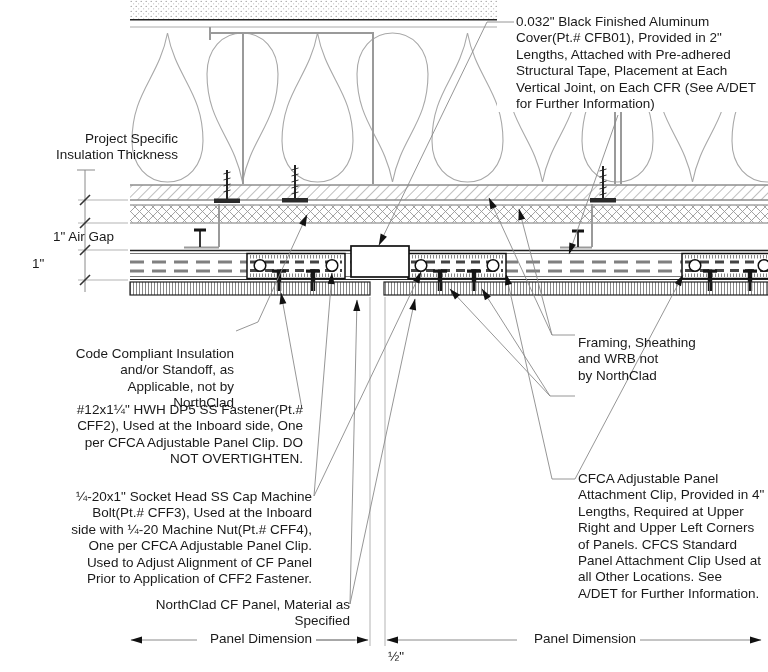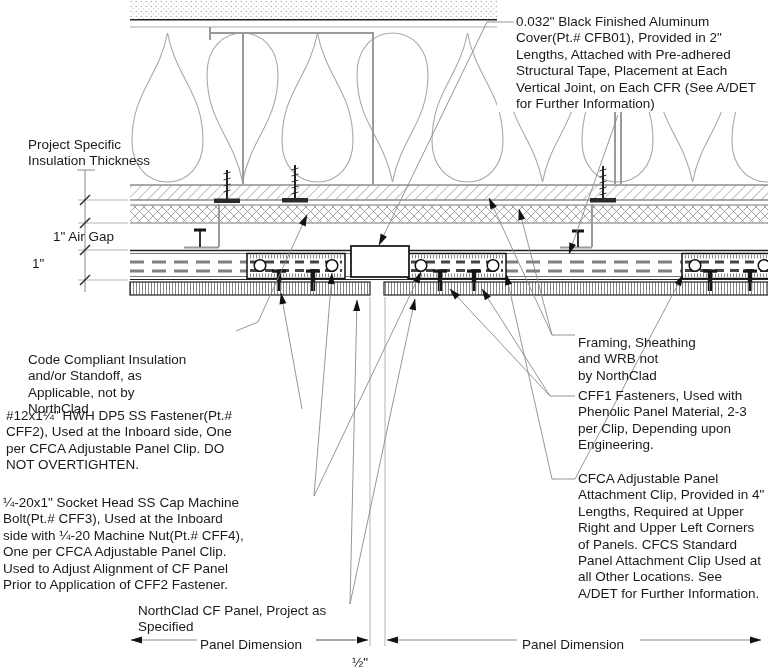--- a/index.html
+++ b/index.html
@@ -1,20 +1,20 @@
 <!DOCTYPE html>
 <html><head>
 <meta charset="utf-8">
 <style>
   html,body{margin:0;padding:0;background:#fff;}
   #stage{position:relative;width:768px;height:672px;background:#fff;overflow:hidden;
          font-family:"Liberation Sans", sans-serif;color:#1a1a1a;}
   #stage svg{position:absolute;left:0;top:0;}
   .anno{position:absolute;white-space:pre-line;font-size:13.5px;line-height:16.4px;color:#1a1a1a;}
-  .c{text-align:left;margin-top:6px;}
+  .c{text-align:right;}
   .dim{font-size:13.5px;}
 </style>
 </head>
 <body>
 
 <div id="stage">
 
 <svg width="768" height="672" viewBox="0 0 768 672">
   <defs>
     <marker id="ah" markerWidth="13" markerHeight="9" refX="11.5" refY="4.5" orient="auto" markerUnits="userSpaceOnUse">
@@ -246,31 +246,27 @@
 per CFCA Adjustable Panel Clip.  DO
 NOT OVERTIGHTEN.</div>
 
 <div class="anno c" style="left:3px;top:489px;width:309px;">¼-20x1" Socket Head SS Cap Machine
 Bolt(Pt.# CFF3), Used at the Inboard
 side with ¼-20 Machine Nut(Pt.# CFF4),
 One per CFCA Adjustable Panel Clip.
 Used to Adjust Alignment of CF Panel
 Prior to Application of CFF2 Fastener.</div>
 
-<div class="anno c" style="left:138px;top:597px;width:212px;">NorthClad CF Panel, Project as
+<div class="anno c" style="left:138px;top:597px;width:212px;">NorthClad CF Panel, Material as
 Specified</div>
 
 <div class="anno" style="left:578px;top:335px;width:180px;">Framing, Sheathing
 and WRB not
 by NorthClad</div>
 
-<div class="anno" style="left:578px;top:388px;width:190px;">CFF1 Fasteners, Used with
-Phenolic Panel Material, 2-3
-per Clip, Depending upon
-Engineering.</div>
 
 <div class="anno" style="left:578px;top:471px;width:195px;">CFCA Adjustable Panel
 Attachment Clip, Provided in 4"
 Lengths, Required at Upper
 Right and Upper Left Corners
 of Panels.  CFCS Standard
 Panel Attachment Clip Used at
 all Other Locations.  See
 A/DET for Further Information.</div>
 

